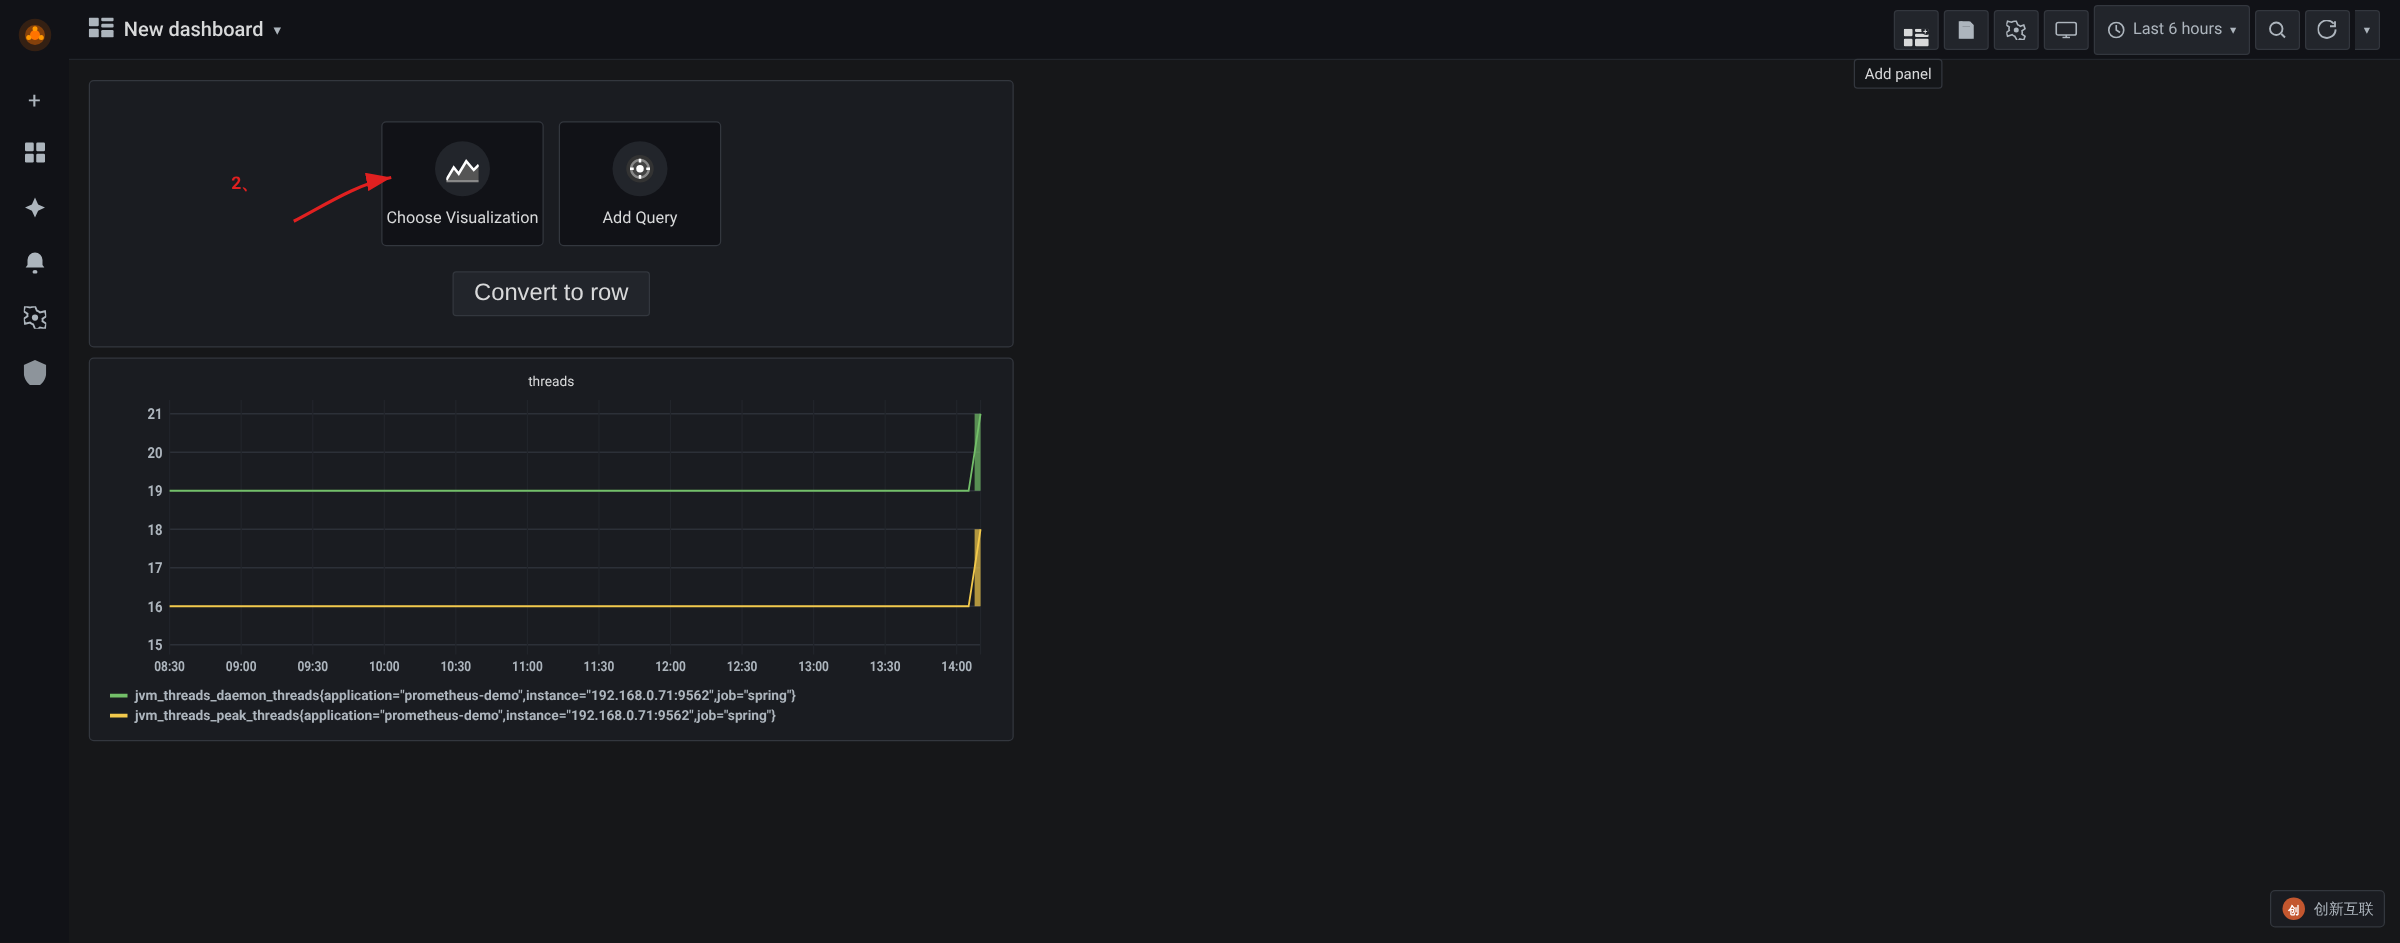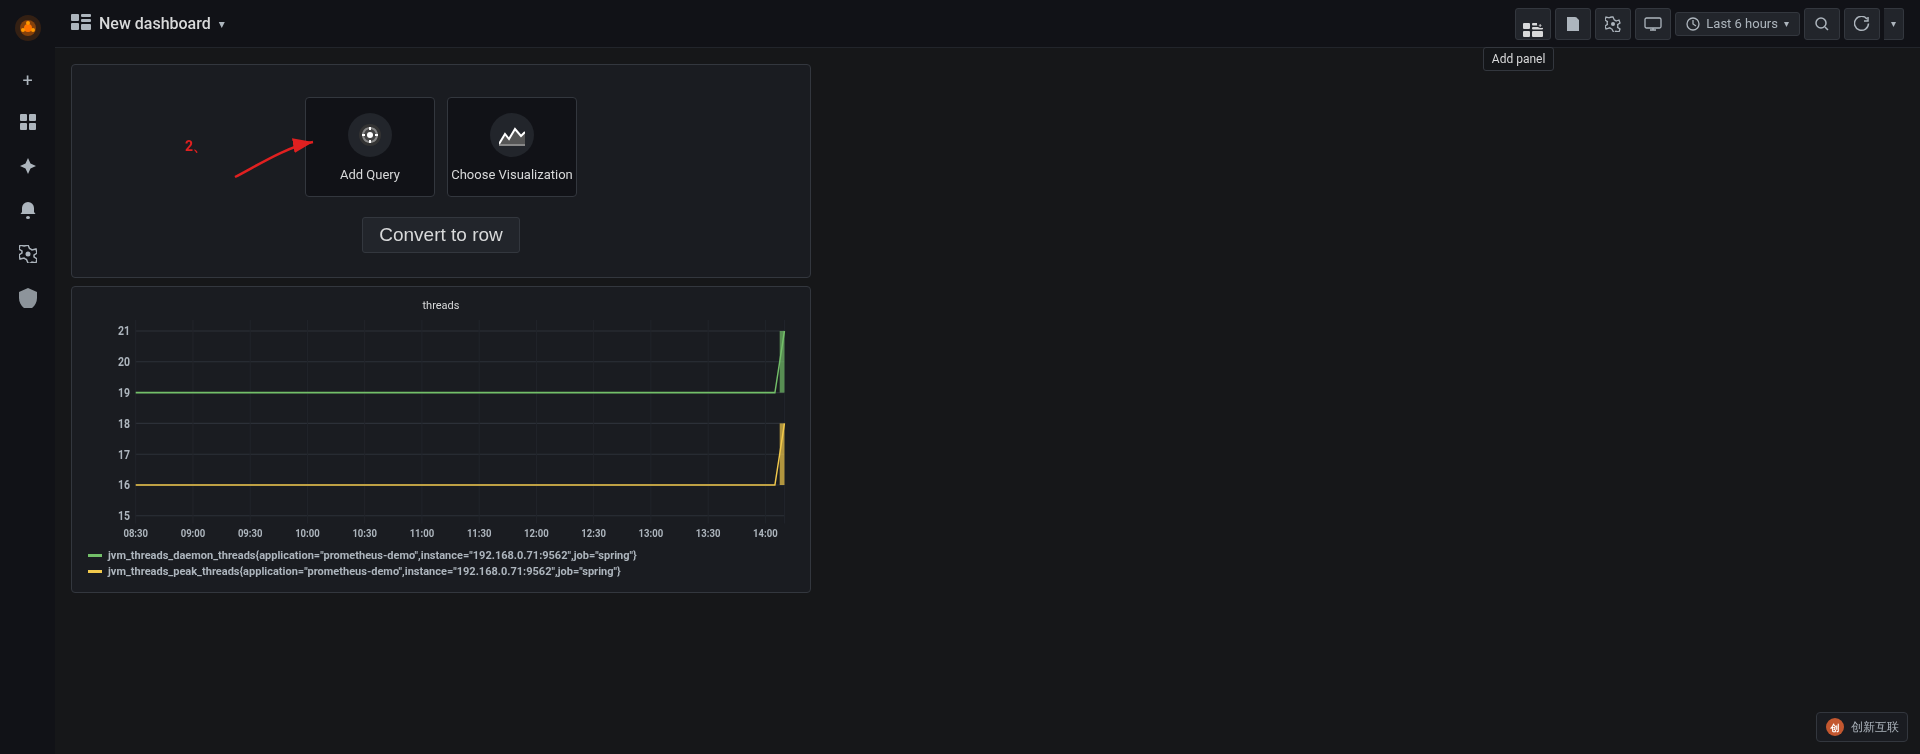--- a/index.html
+++ b/index.html
@@ -93,21 +93,21 @@
       color: #adb5bd;
       font-size: 16px;
       position: relative;
     }
     .topbar-btn-add {
       background: #22252b;
       border: 1px solid #33373e;
       align-items: flex-end;
     }
     .time-range-btn {
-      height: 24px;
+      height: 40px;
       background: #22252b;
       border: 1px solid #33373e;
       border-radius: 3px;
       display: flex;
       align-items: center;
       padding: 0 10px;
       gap: 6px;
       cursor: pointer;
       color: #adb5bd;
       font-size: 13px;
@@ -412,47 +412,47 @@
           </div>
 
           <svg style="position:absolute;left:-80px;top:30px;pointer-events:none;z-index:10;" width="100" height="60">
             <defs>
               <marker id="arrowhead2" markerWidth="8" markerHeight="6" refX="8" refY="3" orient="auto">
                 <polygon points="0 0, 8 3, 0 6" fill="#e02020"></polygon>
               </marker>
             </defs>
             <path d="M10,50 C30,40 60,20 88,15" stroke="#e02020" stroke-width="2.5" fill="none" marker-end="url(#arrowhead2)"></path>
           </svg>
+
+          <div class="panel-option">
+            <div class="panel-option-icon">
+              <svg width="26" height="22" viewBox="0 0 26 22" fill="white">
+                <polygon points="0,20 6,10 10,15 16,5 22,12 26,8 26,22 0,22" fill="#555" stroke="none"></polygon>
+                <polyline points="0,20 6,10 10,15 16,5 22,12 26,8" fill="none" stroke="white" stroke-width="2"></polyline>
+                <rect x="0" y="20" width="26" height="2" fill="white" opacity="0.3"></rect>
+              </svg>
+            </div>
+            <span class="panel-option-label">Choose Visualization</span>
+          </div>
 
           <div class="panel-option">
             <div class="panel-option-icon">
               <svg width="24" height="24" viewBox="0 0 24 24" fill="white">
                 <circle cx="12" cy="12" r="11" fill="#333"></circle>
                 <circle cx="12" cy="12" r="8" fill="#444"></circle>
                 <path d="M12 4C7.6 4 4 7.6 4 12s3.6 8 8 8 8-3.6 8-8-3.6-8-8-8zm0 14c-3.3 0-6-2.7-6-6s2.7-6 6-6 6 2.7 6 6-2.7 6-6 6z" fill="#888"></path>
                 <circle cx="12" cy="12" r="3" fill="white"></circle>
                 <rect x="11" y="4" width="2" height="3" fill="white"></rect>
                 <rect x="11" y="17" width="2" height="3" fill="white"></rect>
                 <rect x="4" y="11" width="3" height="2" fill="white"></rect>
                 <rect x="17" y="11" width="3" height="2" fill="white"></rect>
               </svg>
             </div>
             <span class="panel-option-label">Add Query</span>
           </div>
-
-          <div class="panel-option">
-            <div class="panel-option-icon">
-              <svg width="26" height="22" viewBox="0 0 26 22" fill="white">
-                <polygon points="0,20 6,10 10,15 16,5 22,12 26,8 26,22 0,22" fill="#555" stroke="none"></polygon>
-                <polyline points="0,20 6,10 10,15 16,5 22,12 26,8" fill="none" stroke="white" stroke-width="2"></polyline>
-                <rect x="0" y="20" width="26" height="2" fill="white" opacity="0.3"></rect>
-              </svg>
-            </div>
-            <span class="panel-option-label">Choose Visualization</span>
-          </div>
         </div>
 
         <button class="convert-btn">Convert to row</button>
       </div>
     </div>
 
     <div class="chart-panel">
       <div class="chart-title">threads</div>
       <div class="chart-area">
         <svg class="chart-svg" viewBox="0 0 740 200" preserveAspectRatio="none">

